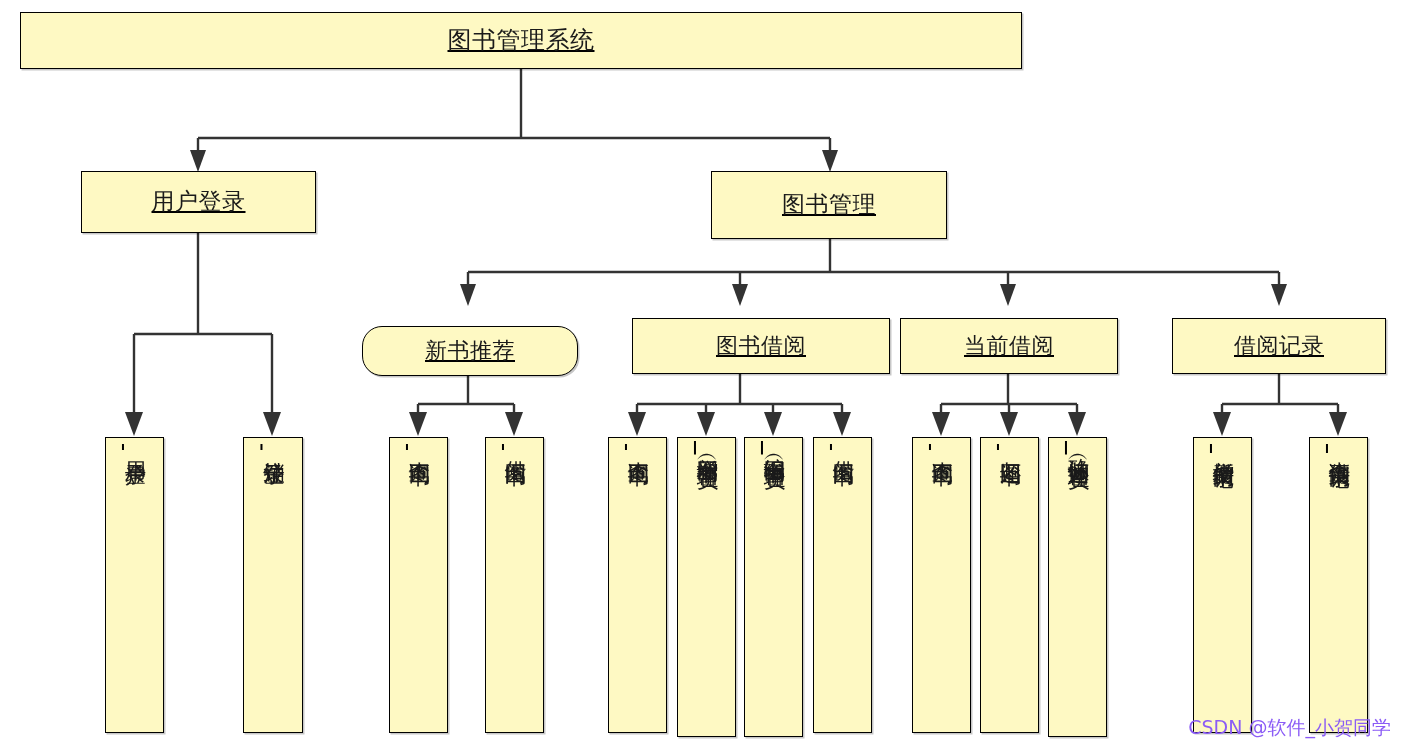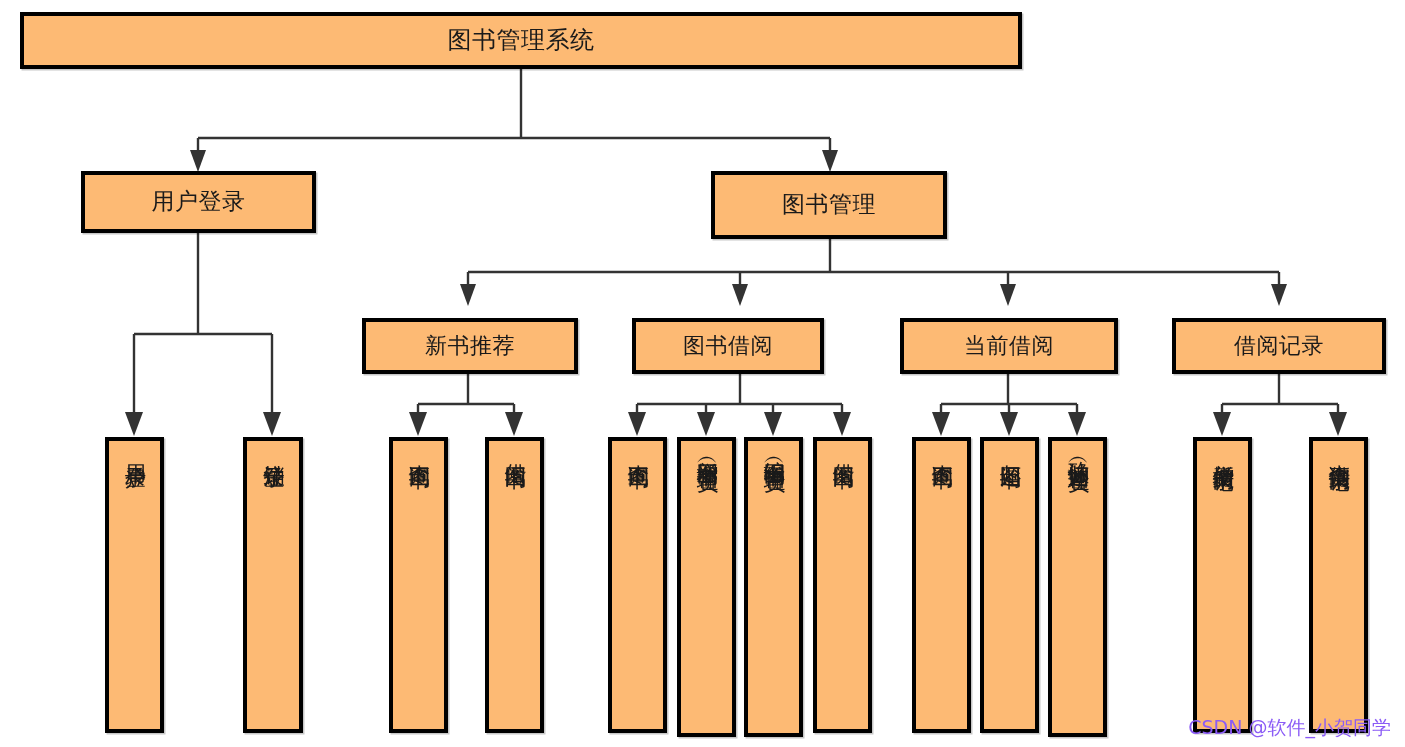--- a/index.html
+++ b/index.html
@@ -32,27 +32,28 @@
     stroke-width: 2.4;
     fill: none;
   }
   #links polygon {
     fill: #333333;
   }
   
   .node {
     position: absolute;
     box-sizing: border-box;
-    background: #fdba74;
-    border: 4px solid #000000;
+    background: #fef9c3;
+    border: 1px solid #000000;
     z-index: 2;
     display: flex;
     align-items: center;
     justify-content: center;
     box-shadow: 1.5px 1.5px 0 rgba(0,0,0,0.22);
+    text-decoration: underline;
   }
   .node .label {
     color: #1a1a1a;
     line-height: 1.12;
     white-space: pre;
     text-align: center;
   }
   
   .node.horiz .label {
     font-size: 23px;
@@ -168,24 +169,24 @@
     <span class="label">图书管理系统</span>
   </div>
 
   <div class="node horiz" style="left:81px; top:171px; width:235px; height:62px;">
     <span class="label">用户登录</span>
   </div>
   <div class="node horiz" style="left:711px; top:171px; width:236px; height:68px;">
     <span class="label">图书管理</span>
   </div>
 
-  <div class="node lvl2 horiz" style="left:362px; top:318px; width:216px; height:56px;">
+  <div class="node lvl2 horiz" style="left:362px; top:326px; width:216px; height:50px;border-radius:20px;">
     <span class="label">新书推荐</span>
   </div>
-  <div class="node lvl2 horiz" style="left:632px; top:318px; width:192px; height:56px;">
+  <div class="node lvl2 horiz" style="left:632px; top:318px; width:258px; height:56px;">
     <span class="label">图书借阅</span>
   </div>
   <div class="node lvl2 horiz" style="left:1172px; top:318px; width:214px; height:56px;">
     <span class="label">借阅记录</span>
   </div>
   <div class="node lvl2 horiz" style="left:900px; top:318px; width:218px; height:56px;">
     <span class="label">当前借阅</span>
   </div>
 
   <div class="node leaf" style="left:105px; top:437px; width:59px; height:296px;">

